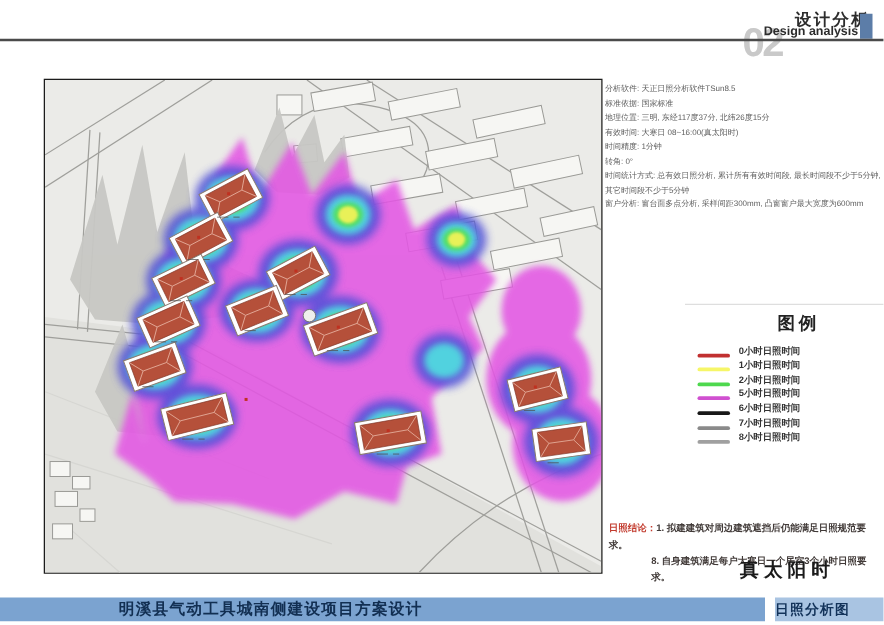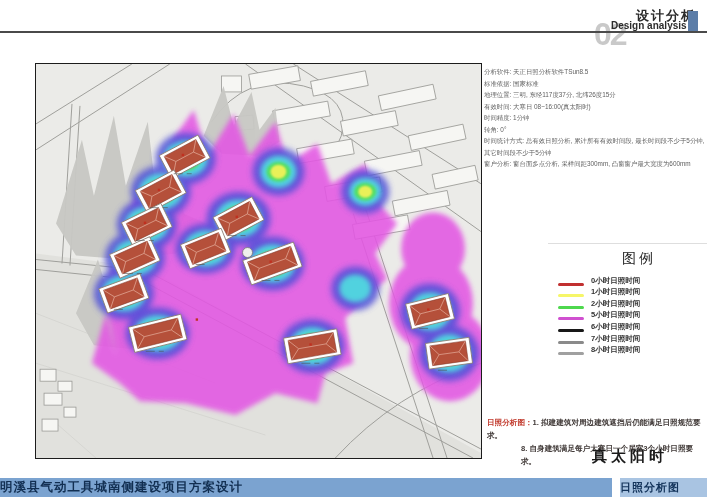--- a/index.html
+++ b/index.html
@@ -20,31 +20,31 @@
   .bldroof{fill:#b5503a;stroke:#7d3526;stroke-width:.5;}
   .bldridge{stroke:#e2a896;stroke-width:.7;fill:none;}
   .nbhd{fill:#f6f6f3;stroke:#9a9a96;stroke-width:.8;}
   .road{stroke:#9f9f9b;stroke-width:1;fill:none;}
   .annot{stroke:#4e4e4e;stroke-width:.6;}
   
   .params{position:absolute;left:484px;top:66px;width:223px;font-size:6.4px;line-height:11.5px;color:#5e5e5e;}
   .params div{white-space:normal;}
   .legend{position:absolute;left:558px;top:250px;width:150px;}
   .legend-rule{position:absolute;left:548px;top:243px;width:159px;height:1px;background:#dedede;}
-  .legend-title{font-size:14px;font-weight:normal;color:#222;letter-spacing:3px;margin:0 16px 6px 34px;padding-left:30px;}
+  .legend-title{font-size:14px;font-weight:bold;color:#222;letter-spacing:3px;margin:0 16px 6px 34px;padding-left:30px;}
   .legend-row{display:flex;align-items:flex-end;height:11.6px;}
   .legend-swatch{width:26px;height:3px;border-radius:2px;margin-right:7px;flex:none;}
   .legend-label{font-size:7.5px;font-weight:600;color:#333;}
   .conclusion{position:absolute;left:487px;top:416px;width:218px;font-size:7.6px;line-height:13px;color:#413a38;font-weight:bold;}
   .conclusion .lbl{color:#c23b2e;}
   .conclusion .line2{margin-left:34px;}
   .section-title{position:absolute;left:560px;top:447px;width:140px;text-align:center;font-size:15px;font-weight:bold;color:#1a1a1a;letter-spacing:4px;}
   
   .footer-bar{position:absolute;left:0;top:478px;width:612px;height:19px;display:flex;align-items:center;}
-  .footer-bar span{font-size:12.5px;font-weight:bold;color:#122f52;letter-spacing:1px;}
+  .footer-bar span{padding-left:95px;font-size:12.5px;font-weight:bold;color:#122f52;letter-spacing:1px;}
   .footer-box{position:absolute;left:620px;top:478px;width:87px;height:19px;display:flex;align-items:center;justify-content:flex-start;font-size:11px;font-weight:bold;color:#13335a;letter-spacing:1px;}
 </style>
 </head>
 <body>
 
 <div class="page">
 
   <div class="hdr-num">02</div>
   <div class="hdr-zh">设计分析</div>
   <div class="hdr-en">Design analysis</div>
@@ -309,21 +309,21 @@
         <span class="legend-swatch" style="background-color: rgb(138, 138, 138);"></span>
         <span class="legend-label">7小时日照时间</span>
       </div>
     <div class="legend-row">
         <span class="legend-swatch" style="background-color: rgb(160, 160, 160);"></span>
         <span class="legend-label">8小时日照时间</span>
       </div>
   </div>
 
   <div class="conclusion">
-    <div><span class="lbl">日照分析图：</span><span>1. 拟建建筑对周边建筑遮挡后仍能满足日照规范要求。</span></div>
+    <div><span class="lbl">日照结论：</span><span>1. 拟建建筑对周边建筑遮挡后仍能满足日照规范要求。</span></div>
     <div class="line2">8. 自身建筑满足每户大寒日一个居室3个小时日照要求。</div>
   </div>
   <div class="section-title">真太阳时</div>
 
   <div class="footer-bar" style="background-color: rgb(123, 163, 208);">
     <span>明溪县气动工具城南侧建设项目方案设计</span>
   </div>
   <div class="footer-box" style="background-color: rgb(169, 196, 226);">
     <span>日照分析图</span>
   </div>

